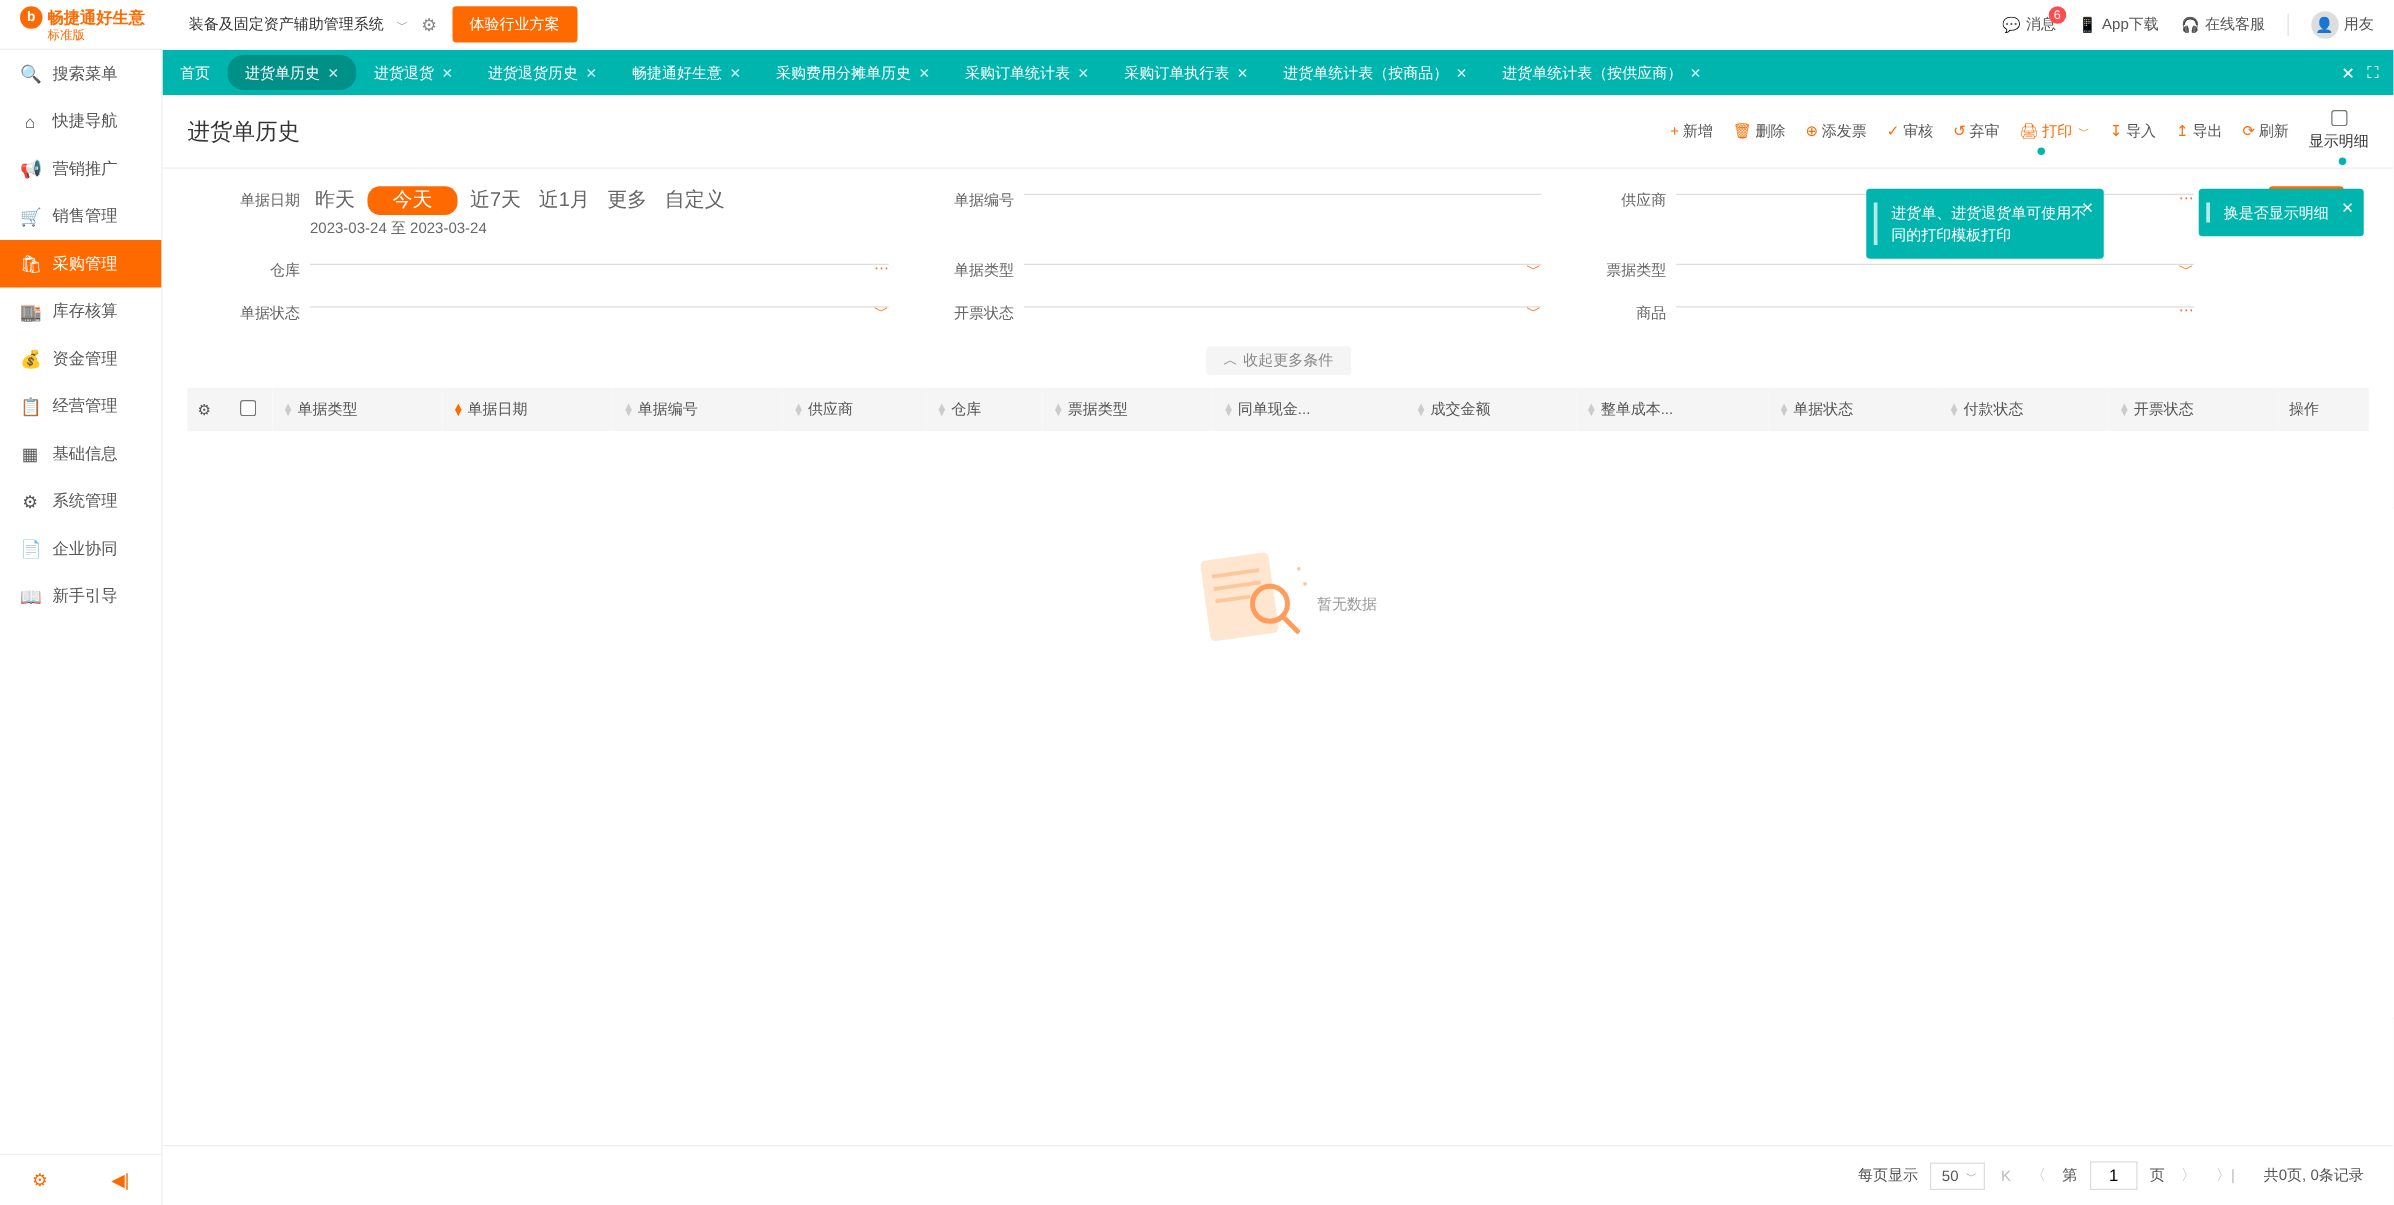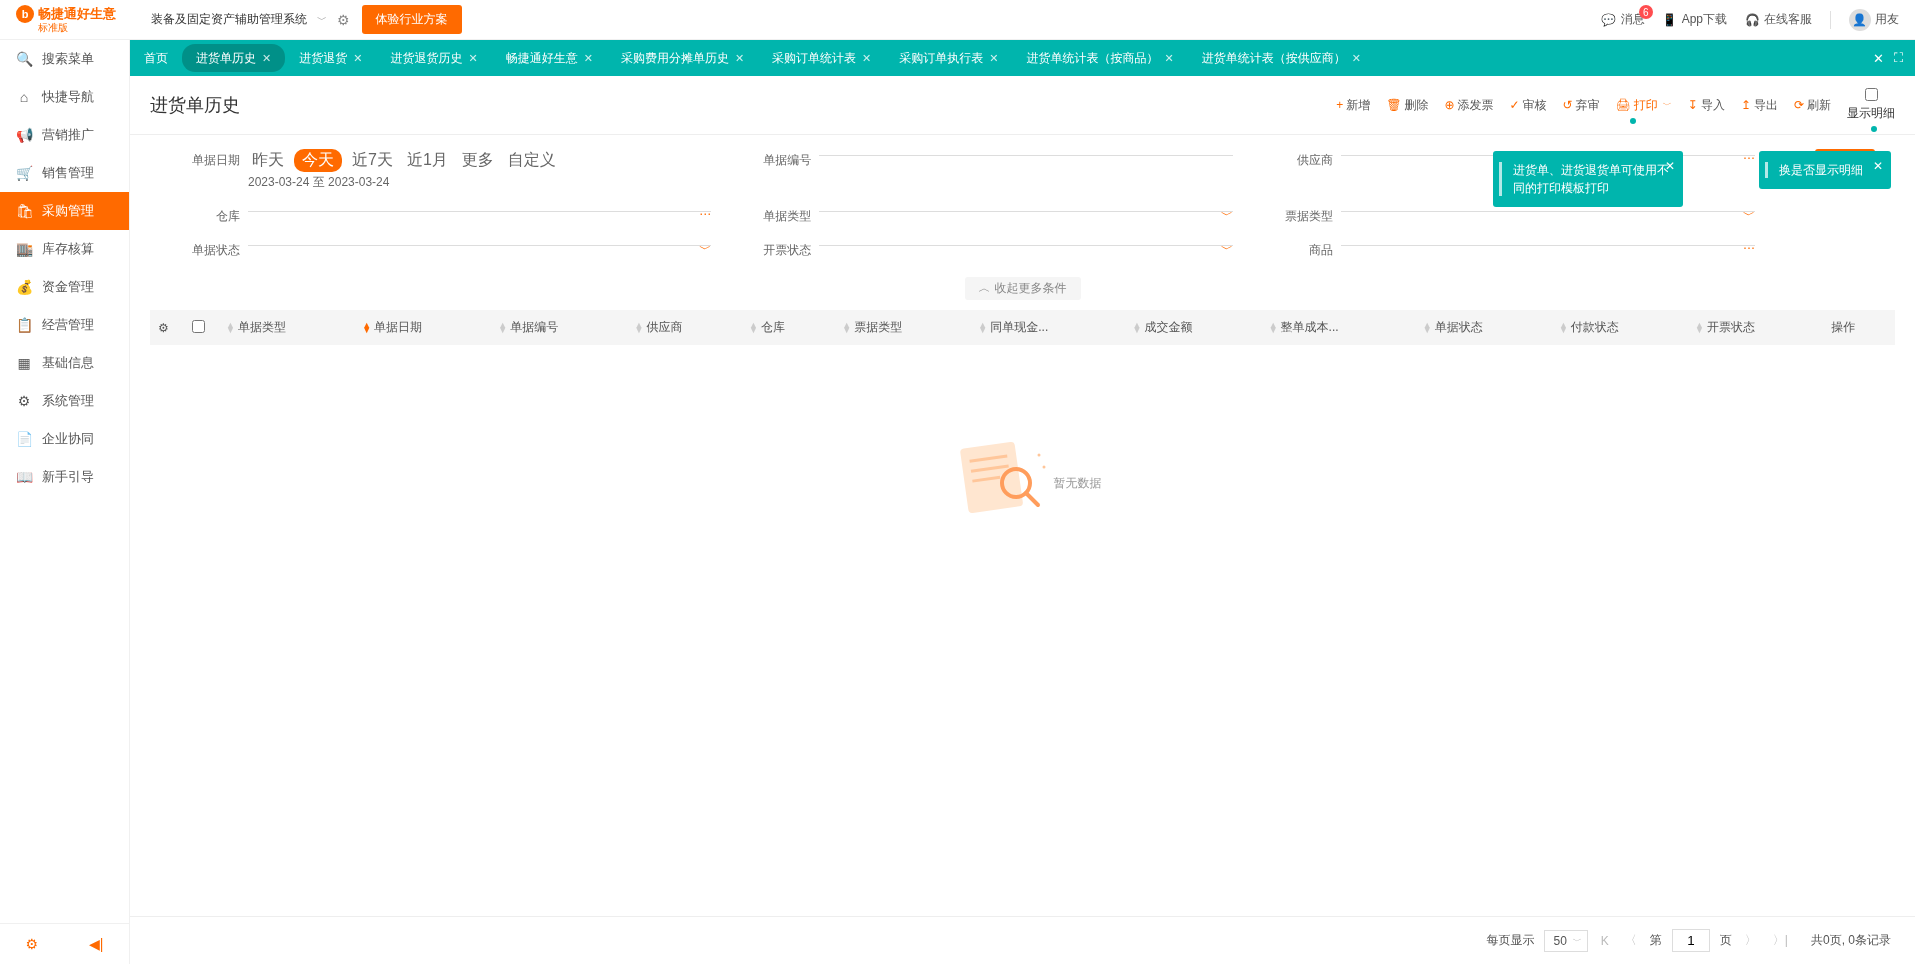--- a/index.html
+++ b/index.html
@@ -50,21 +50,21 @@
 .tb-check { display: flex; align-items: center; gap: 4px; }
 .tb-check input { cursor: pointer; }
 
 .filter-area { padding: 14px 40px 6px 40px; }
 .filter-row { display: flex; margin-bottom: 14px; gap: 30px; }
 .filter-item { display: flex; align-items: flex-start; flex: 1; }
 .filter-label { width: 70px; text-align: right; color: #666; font-size: 12px; padding-top: 3px; flex-shrink: 0; margin-right: 8px; }
 .filter-control { flex: 1; }
 .date-tags { display: flex; gap: 6px; align-items: center; flex-wrap: wrap; }
 .date-tag { font-size: 16px; color: #666; cursor: pointer; padding: 1px 4px; }
-.date-tag.active { background: #ff6a00; color: #fff; border-radius: 10px; padding: 1px 8px; }
+.date-tag.active { background: #ff6a00; color: #fff; border-radius: 10px; padding: 1px 20px; }
 .date-range { font-size: 12px; color: #666; margin-top: 2px; }
 .input-wrap { position: relative; border-bottom: 1px solid #ddd; padding: 3px 0; }
 .input-wrap .suffix { position: absolute; right: 0; top: 2px; color: #ff6a00; font-size: 12px; cursor: pointer; }
 .input-wrap .suffix.caret { color: #ff6a00; }
 .query-btn-wrap { display: flex; justify-content: flex-end; align-items: flex-start; width: 90px; flex-shrink: 0; }
 .btn-query { background: #ff6a00; color: #fff; border: none; padding: 6px 18px; border-radius: 3px; cursor: pointer; font-size: 12px; }
 .collapse-bar { text-align: center; padding: 4px 0; }
 .collapse-btn { display: inline-flex; align-items: center; gap: 4px; background: #f5f5f5; padding: 3px 14px; border-radius: 3px; font-size: 12px; color: #888; cursor: pointer; }
 
 .table-wrap { flex: 1; padding: 0 20px; overflow: auto; }

